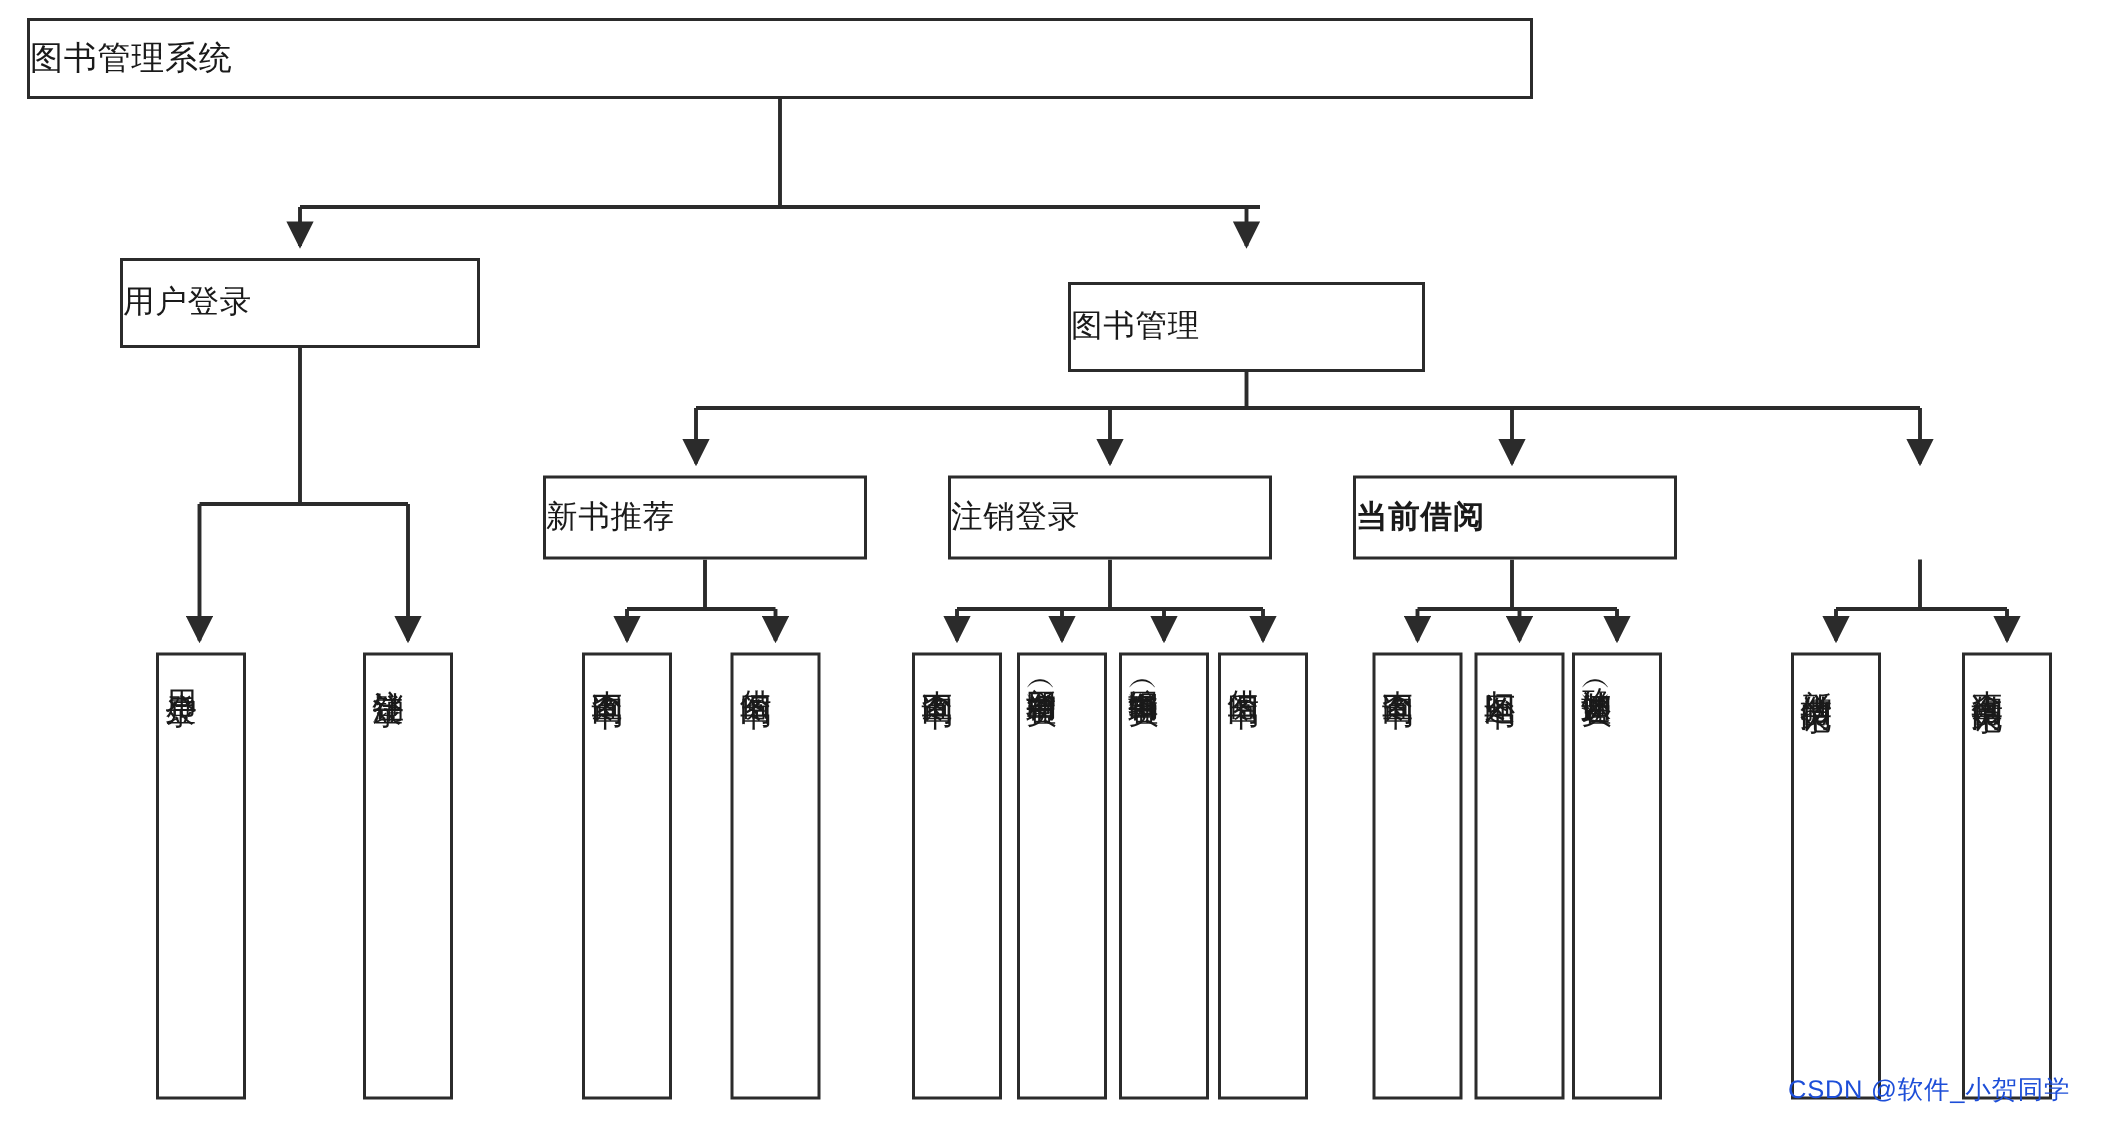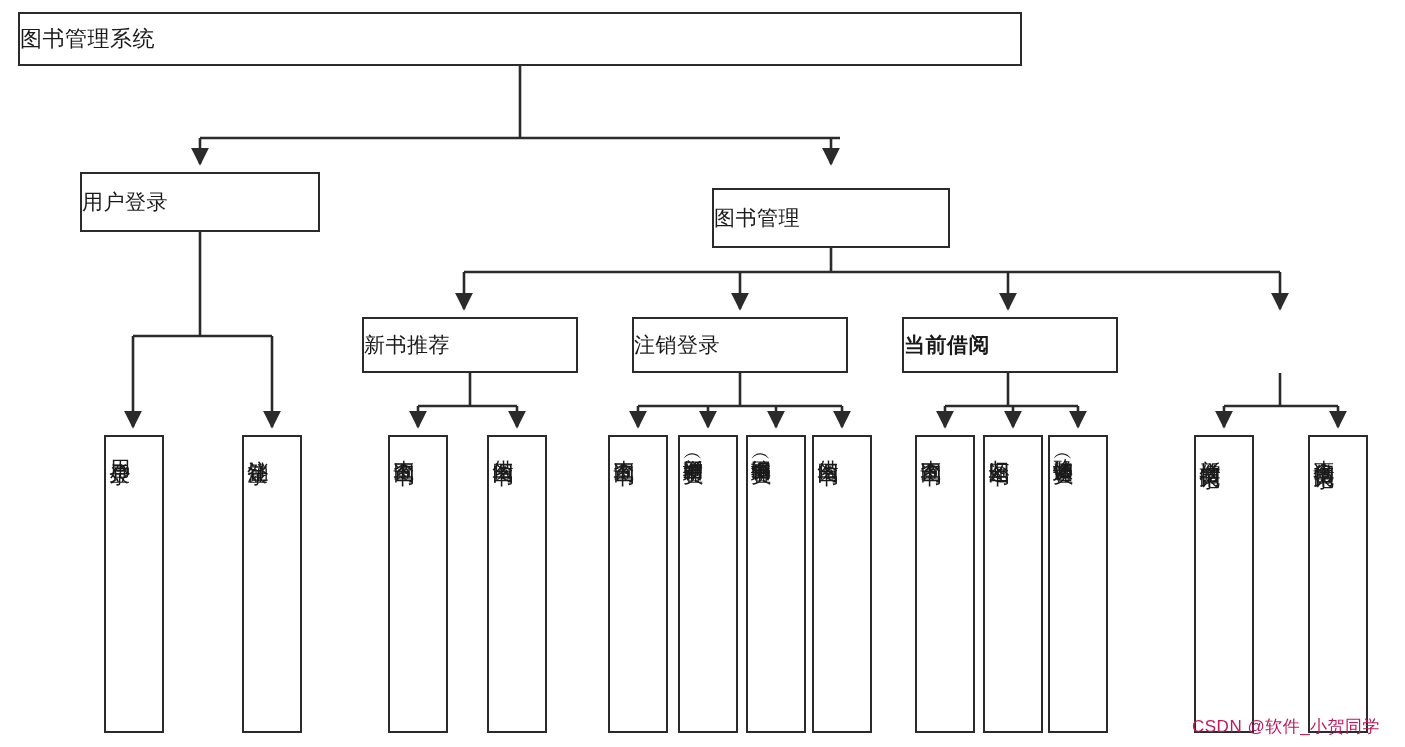--- a/index.html
+++ b/index.html
@@ -57,21 +57,21 @@
     white-space: nowrap;
   }
   .node.vert.tall .label {
     font-size: 20px;
     letter-spacing: 1px;
   }
   .node.root .label { font-size: 22px; }
   .watermark {
     position: absolute;
     font-size: 17px;
-    color: #be185d;
+    color: #1d4ed8;
     white-space: nowrap;
     letter-spacing: 0.5px;
   }
 </style>
 </head>
 <body>
 
 <div id="canvas">
 
   <svg id="edges" viewBox="0 0 1405 747" xmlns="http://www.w3.org/2000/svg">

